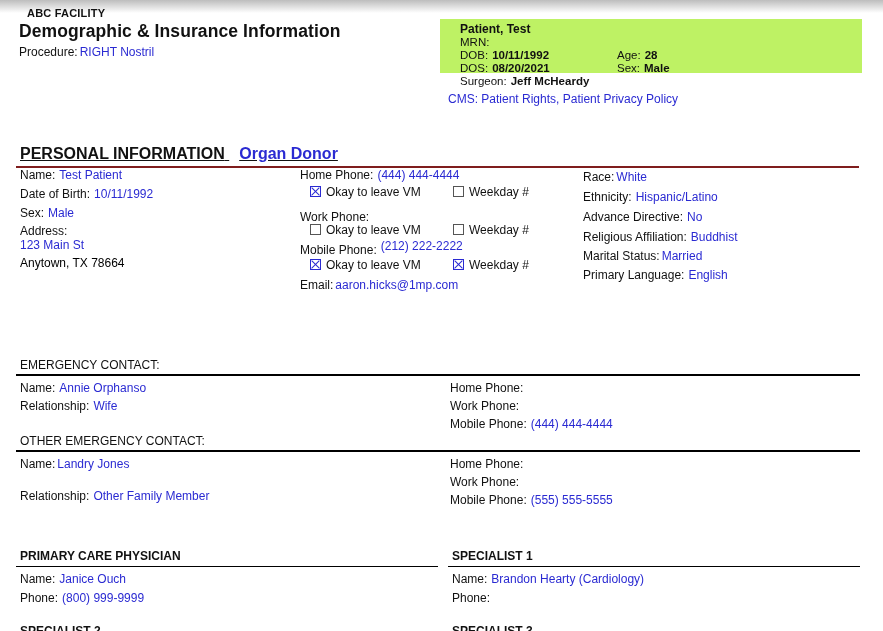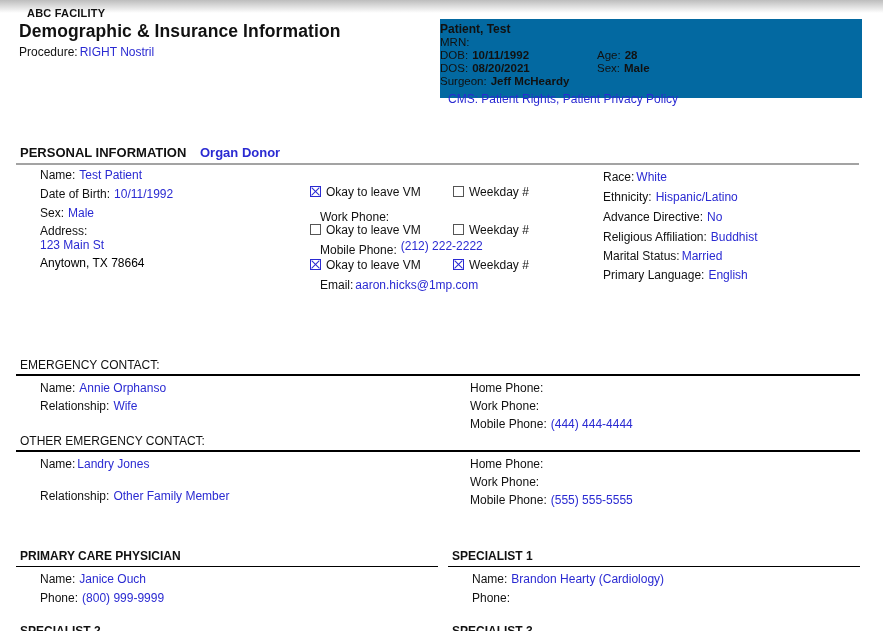--- a/index.html
+++ b/index.html
@@ -7,34 +7,34 @@
         font-family:"Liberation Sans",sans-serif;font-size:12px;color:#111;}
   .top-shade{position:absolute;top:0;left:0;right:0;height:13px;
         background:linear-gradient(#bdbdbd,rgba(255,255,255,0));pointer-events:none;}
 
   
   .hdr{position:absolute;left:19px;top:7px;}
   .facility{font-weight:bold;font-size:11px;padding-left:8px;letter-spacing:.2px;}
   .doc-title{font-weight:bold;font-size:17.5px;margin-top:2px;letter-spacing:.1px;}
   .proc{margin-top:3px;font-size:12px;}
   .val{color:#2a2ad2;margin-left:4px;}
-  .fl{position:absolute;white-space:nowrap;height:14px;line-height:14px;margin-left:20px;}
-
-  
-  .pbox{position:absolute;left:440px;top:19px;width:422px;height:79px;background:#0369a1;
-        padding:4px 0;box-sizing:border-box;font-size:11.5px;}
+  .fl{position:absolute;white-space:nowrap;height:14px;line-height:14px;}
+
+  
+  .pbox{position:absolute;left:440px;top:19px;width:422px;height:54px;background:#bef264;
+        padding:4px 20px;box-sizing:border-box;font-size:11.5px;}
   .pbox .line{position:relative;height:13px;line-height:13px;white-space:nowrap;}
   .pname{font-weight:bold;font-size:12px;height:15px;line-height:15px;}
   .bv{font-weight:bold;margin-left:4px;color:#111;}
   .pcol2{position:absolute;left:157px;top:0;}
   .cms{position:absolute;left:448px;top:92px;color:#2a2ad2;font-size:12px;cursor:pointer;text-decoration:none;}
 
   
-  .sec-head{position:absolute;left:16px;width:839px;border-bottom:2px solid #a3a3a3;
-        padding:0 0 3px 4px;font-weight:bold;font-size:13px;white-space:nowrap;}
+  .sec-head{position:absolute;left:16px;width:839px;border-bottom:2px solid #7f1d1d;
+        padding:0 0 3px 4px;font-weight:bold;font-size:16px;white-space:nowrap;text-decoration:underline;}
   .organ{color:#2a2ad2;margin-left:10px;}
   .ec-head{position:absolute;left:16px;width:840px;border-bottom:2px solid #000;
         padding:0 0 2px 4px;font-size:12px;font-weight:normal;}
   .doc-head{position:absolute;border-bottom:1px solid #000;padding:0 0 3px 4px;
         font-weight:bold;font-size:12px;}
 
   
   .cbrow{position:absolute;white-space:nowrap;height:13px;line-height:13px;padding-left:10px;text-align:center;}
   .cb{display:inline-block;width:9px;height:9px;border:1px solid #555;position:relative;
       vertical-align:-1px;background:#fff;box-sizing:content-box;}
@@ -96,20 +96,23 @@
   <div class="fl" style="left:20px;top:187px">
     <span>Date of Birth:</span><span class="val">10/11/1992</span>
   </div>
   <div class="fl" style="left:20px;top:206px">
     <span>Sex:</span><span class="val">Male</span>
   </div>
   <div class="fl" style="left:20px;top:224px">Address:</div>
   <div class="fl" style="left:20px;top:238px;color:#2a2ad2">123 Main St</div>
   <div class="fl" style="left:20px;top:256px;color:#000000">Anytown, TX 78664</div>
 
+  <div class="fl" style="left:300px;top:168px">
+    <span>Home Phone:</span><span class="val">(444) 444-4444</span>
+  </div>
   <div class="cbrow" style="left:300px;top:186px">
     <span class="cb checked"></span><span class="cbl">Okay to leave VM</span>
     <span class="g2">
       <span class="cb"></span><span class="cbl">Weekday #</span>
     </span>
   </div>
   <div class="fl" style="left:300px;top:210px">
     <span>Work Phone:</span><span class="val"></span>
   </div>
   <div class="cbrow" style="left:300px;top:224px">

